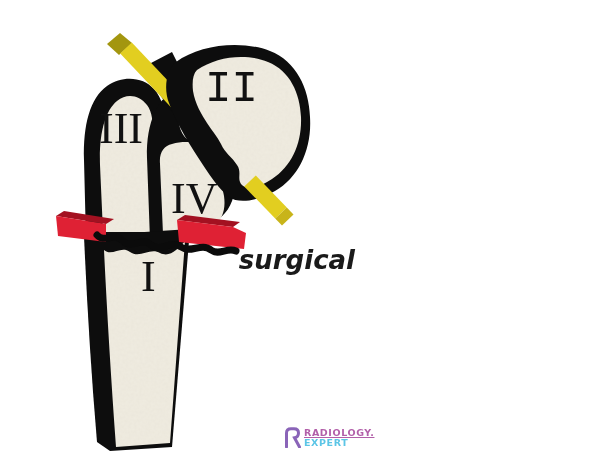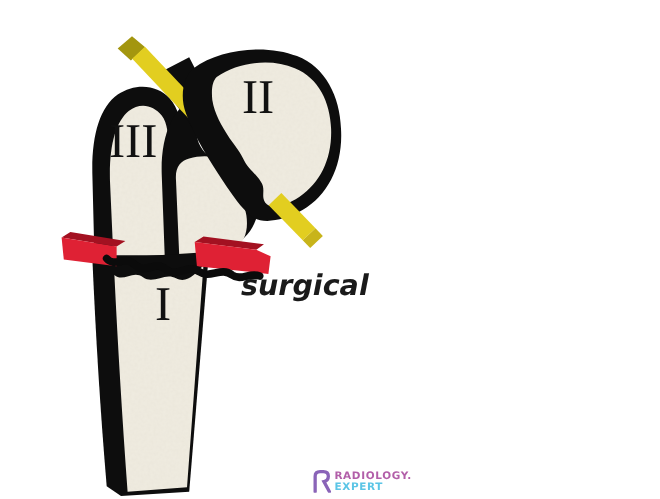--- a/index.html
+++ b/index.html
@@ -10,40 +10,40 @@
   }
   .stage{position:absolute;inset:0;}
   svg.illustration{position:absolute;left:0;top:0;}
   .lbl{
     position:absolute;
     font-weight:bold;font-style:italic;
     color:#1a1a1a;white-space:nowrap;
   }
   .lbl-anatomical{left:26px;top:7px;font-size:28px;letter-spacing:.5px;}
   .lbl-surgical{
-    left:219px;top:244px;width:136px;text-align:left;
+    left:219px;top:244px;width:136px;text-align:right;
     font-size:26px;line-height:32px;white-space:normal;
   }
   .numeral{
     position:absolute;
     font-family:"Liberation Serif","DejaVu Serif",serif;
     font-size:44px;line-height:44px;color:#111;
   }
-  .num-ii{left:220px;top:67px;}
+  .num-ii{left:205px;top:67px;font-family:Liberation Mono, monospace;}
   .num-iii{left:99px;top:107px;}
   .num-iv{left:171px;top:177px;}
   .num-i{left:141px;top:255px;}
   .logo{
     position:absolute;left:284px;top:427px;
     display:flex;align-items:center;gap:3px;
   }
   .logo-text{display:flex;flex-direction:column;justify-content:center;}
   .logo-brand{
     font-size:9.5px;font-weight:bold;letter-spacing:.6px;
-    color:#b25fa9;line-height:10px;
+    color:#b25fa9;line-height:10px;text-decoration:underline;
   }
   .logo-suffix{
     font-size:9.5px;font-weight:bold;letter-spacing:.6px;
     color:#5bc5e6;line-height:10px;
   }
 </style>
 </head>
 <body>
 
 <div class="stage">
@@ -88,20 +88,21 @@
   </svg>
 
 
   <div class="lbl lbl-surgical">
     <div>surgical</div>
   </div>
 
   <div class="numeral num-i">I</div>
   <div class="numeral num-ii">II</div>
   <div class="numeral num-iii">III</div>
+  <div class="numeral num-iv">IV</div>
 
   <div class="logo">
     <svg width="17" height="21" viewBox="0 0 17 21">
       <path d="M2.5 20 V6 Q2.5 1.8 7 1.8 H10 Q14.5 1.8 14.5 6 Q14.5 10 10.5 10.8 L15.5 20" fill="none" stroke="#8a64b8" stroke-width="3" stroke-linecap="round"></path>
     </svg>
     <div class="logo-text">
       <span class="logo-brand">RADIOLOGY.</span>
       <span class="logo-suffix">EXPERT</span>
     </div>
   </div>

